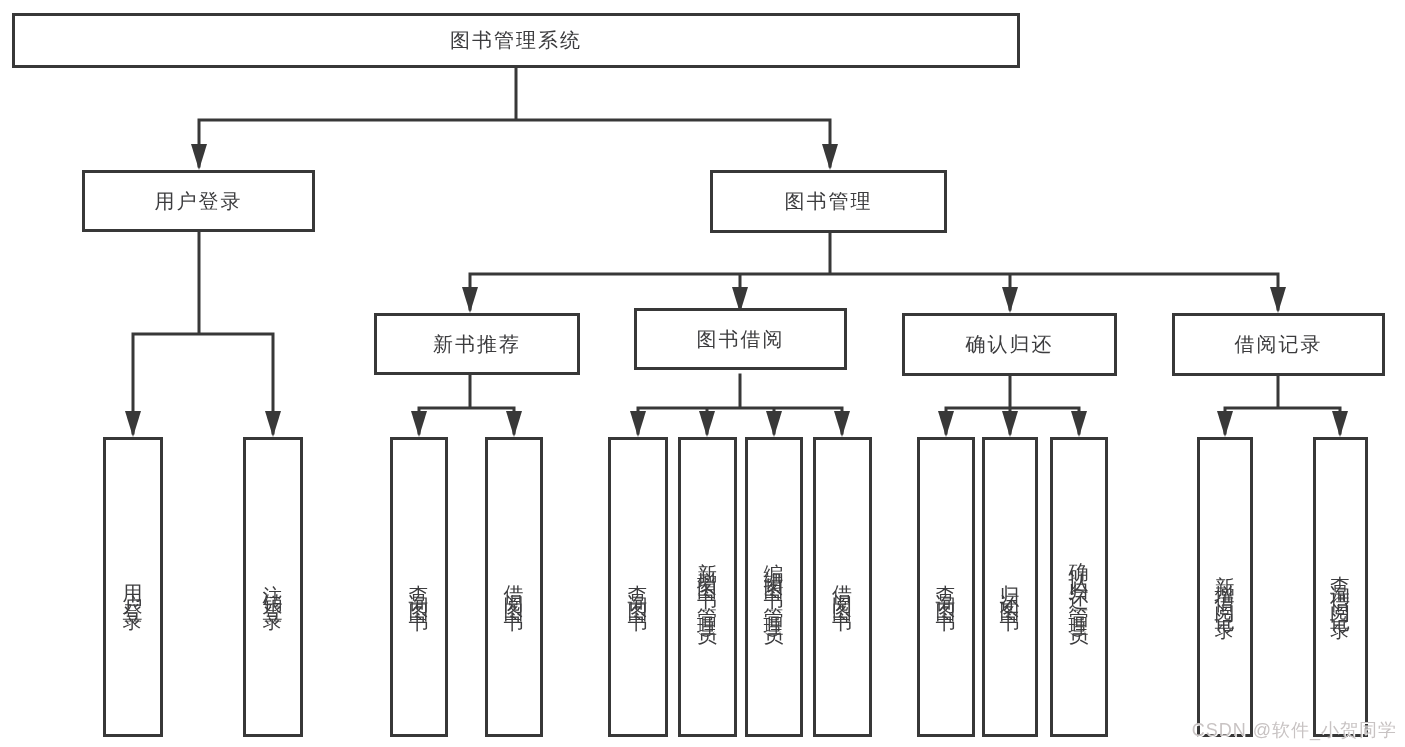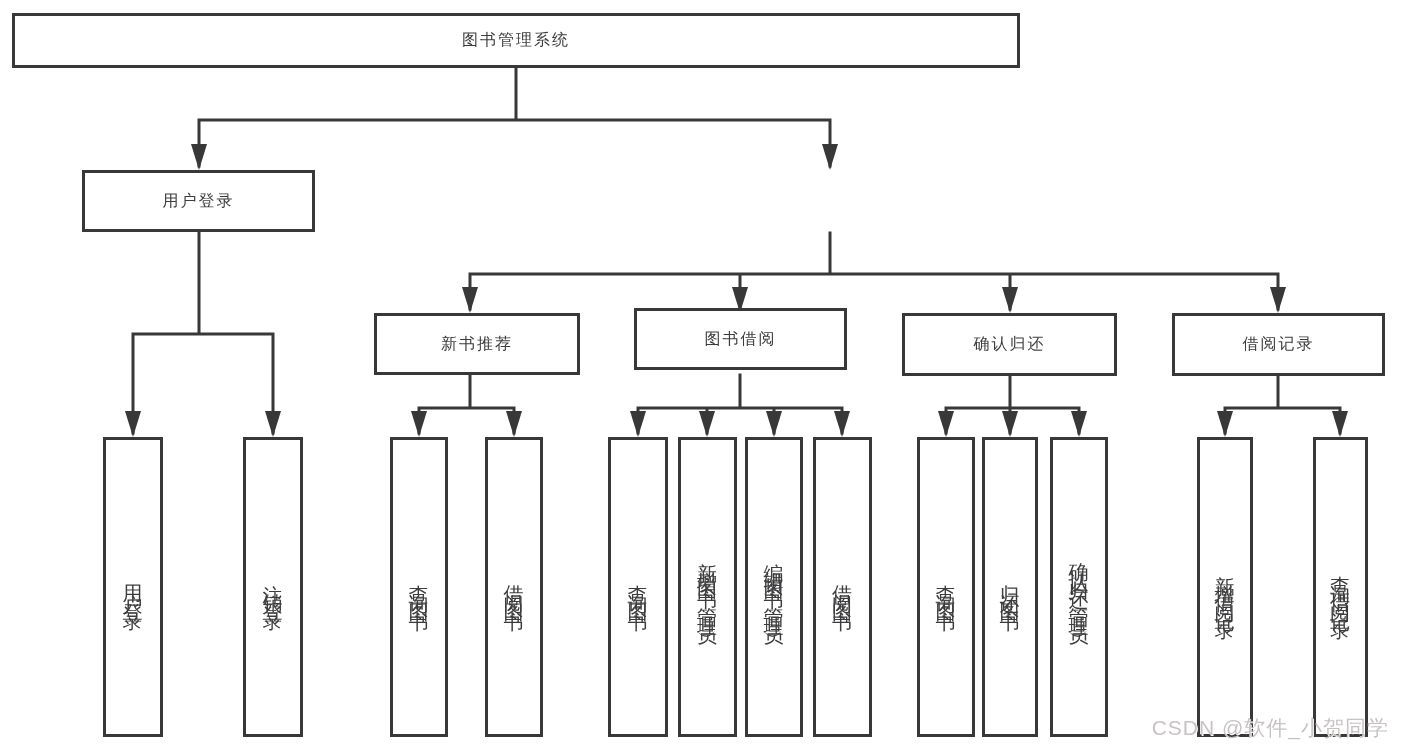--- a/index.html
+++ b/index.html
@@ -27,21 +27,21 @@
   .connectors polygon { fill: var(--line); stroke: none; }
   .node {
     position: absolute;
     box-sizing: border-box;
     border: 3px solid var(--line);
     background: var(--bg);
     display: flex;
     align-items: center;
     justify-content: center;
     color: var(--text);
-    font-size: 16px;
+    font-size: 20px;
     letter-spacing: 2px;
     z-index: 2;
   }
   .vnode {
     position: absolute;
     box-sizing: border-box;
     border: 3px solid var(--line);
     background: var(--bg);
     display: flex;
     align-items: center;
@@ -54,25 +54,25 @@
   }
   .vnode span {
     writing-mode: vertical-rl;
     text-orientation: mixed;
     letter-spacing: 9px;
     line-height: 1;
     white-space: nowrap;
   }
   .watermark {
     position: absolute;
-    right: 16px;
+    right: 8px;
     bottom: 5px;
     z-index: 3;
     color: var(--wm);
-    font-size: 21px;
+    font-size: 18px;
     letter-spacing: 1px;
     text-shadow: 1px 1px 0 #ffffff;
   }
 </style>
 </head>
 <body>
 
 <div class="canvas">
 
   <svg class="connectors" viewBox="0 0 1405 747" xmlns="http://www.w3.org/2000/svg">
@@ -103,20 +103,21 @@
     <polygon points="938,411 954,411 946,437"></polygon>
     <polygon points="1002,411 1018,411 1010,437"></polygon>
     <polygon points="1071,411 1087,411 1079,437"></polygon>
     <polygon points="1217,411 1233,411 1225,437"></polygon>
     <polygon points="1332,411 1348,411 1340,437"></polygon>
   </svg>
 
   <div class="node" style="left:12px; top:13px; width:1008px; height:55px;">图书管理系统</div>
 
   <div class="node" style="left:82px; top:170px; width:233px; height:62px;">用户登录</div>
+  <div class="node" style="left:710px; top:170px; width:237px; height:63px;">图书管理</div>
 
   <div class="node" style="left:374px; top:313px; width:206px; height:62px;">新书推荐</div>
   <div class="node" style="left:634px; top:308px; width:213px; height:62px;">图书借阅</div>
   <div class="node" style="left:902px; top:313px; width:215px; height:63px;">确认归还</div>
   <div class="node" style="left:1172px; top:313px; width:213px; height:63px;">借阅记录</div>
 
   <div class="vnode" style="left:103px; width:60px;">
     <span>用户登录</span>
   </div>
   <div class="vnode" style="left:243px; width:60px;">

